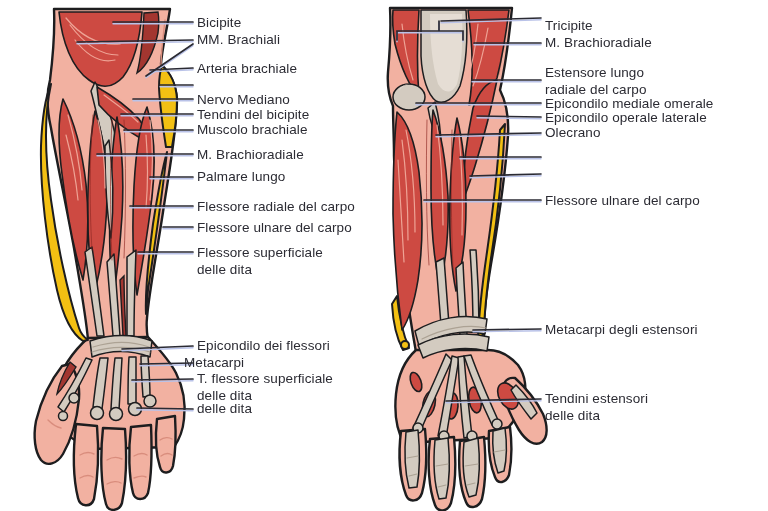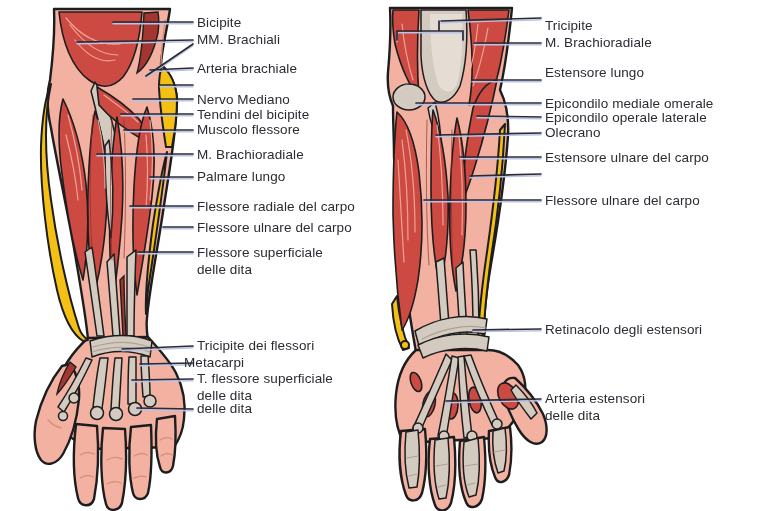--- a/index.html
+++ b/index.html
@@ -268,21 +268,21 @@
     </div>
 <div class="lbl" style="left:197px;top:91px">
       <span>Nervo Mediano</span>
       <span></span>
     </div>
 <div class="lbl" style="left:197px;top:106px">
       <span>Tendini del bicipite</span>
       <span></span>
     </div>
 <div class="lbl" style="left:197px;top:121px">
-      <span>Muscolo flessore</span>
+      <span>Muscolo brachiale</span>
       <span></span>
     </div>
 <div class="lbl" style="left:197px;top:146px">
       <span>M. Brachioradiale</span>
       <span></span>
     </div>
 <div class="lbl" style="left:197px;top:168px">
       <span>Palmare lungo</span>
       <span></span>
     </div>
@@ -292,21 +292,21 @@
     </div>
 <div class="lbl" style="left:197px;top:219px">
       <span>Flessore ulnare del carpo</span>
       <span></span>
     </div>
 <div class="lbl" style="left:197px;top:244px">
       <span>Flessore superficiale</span>
       <span>delle dita</span>
     </div>
 <div class="lbl" style="left:197px;top:337px">
-      <span>Tricipite dei flessori</span>
+      <span>Epicondilo dei flessori</span>
       <span></span>
     </div>
 <div class="lbl" style="left:184px;top:354px">
       <span>Metacarpi</span>
       <span></span>
     </div>
 <div class="lbl" style="left:197px;top:370px">
       <span>T. flessore superficiale</span>
       <span>delle dita</span>
     </div>
@@ -317,43 +317,40 @@
 <div class="lbl" style="left:545px;top:17px">
       <span>Tricipite</span>
       <span></span>
     </div>
 <div class="lbl" style="left:545px;top:34px">
       <span>M. Brachioradiale</span>
       <span></span>
     </div>
 <div class="lbl" style="left:545px;top:64px">
       <span>Estensore lungo</span>
+      <span>radiale del carpo</span>
     </div>
 <div class="lbl" style="left:545px;top:109px">
       <span>Epicondilo operale laterale</span>
       <span></span>
     </div>
 <div class="lbl" style="left:545px;top:95px">
       <span>Epicondilo mediale omerale</span>
       <span></span>
     </div>
 <div class="lbl" style="left:545px;top:124px">
       <span>Olecrano</span>
       <span></span>
     </div>
-<div class="lbl" style="left:545px;top:149px">
-      <span>Estensore ulnare del carpo</span>
-      <span></span>
-    </div>
 <div class="lbl" style="left:545px;top:192px">
       <span>Flessore ulnare del carpo</span>
       <span></span>
     </div>
 <div class="lbl" style="left:545px;top:321px">
-      <span>Retinacolo degli estensori</span>
+      <span>Metacarpi degli estensori</span>
       <span></span>
     </div>
 <div class="lbl" style="left:545px;top:390px">
-      <span>Arteria estensori</span>
+      <span>Tendini estensori</span>
       <span>delle dita</span>
     </div>
 
 </div>
 
 </body></html>

